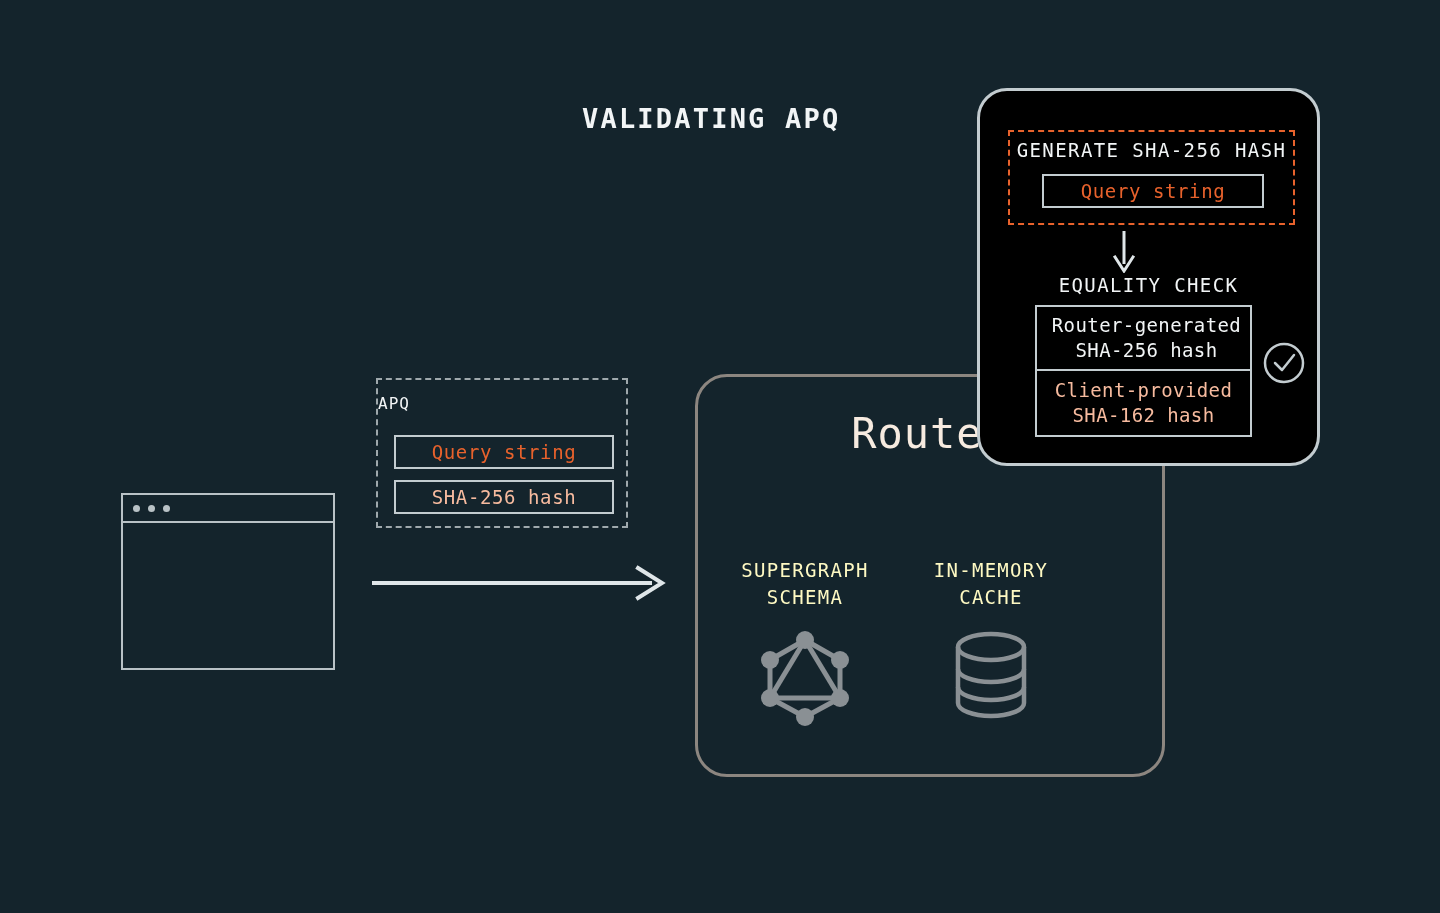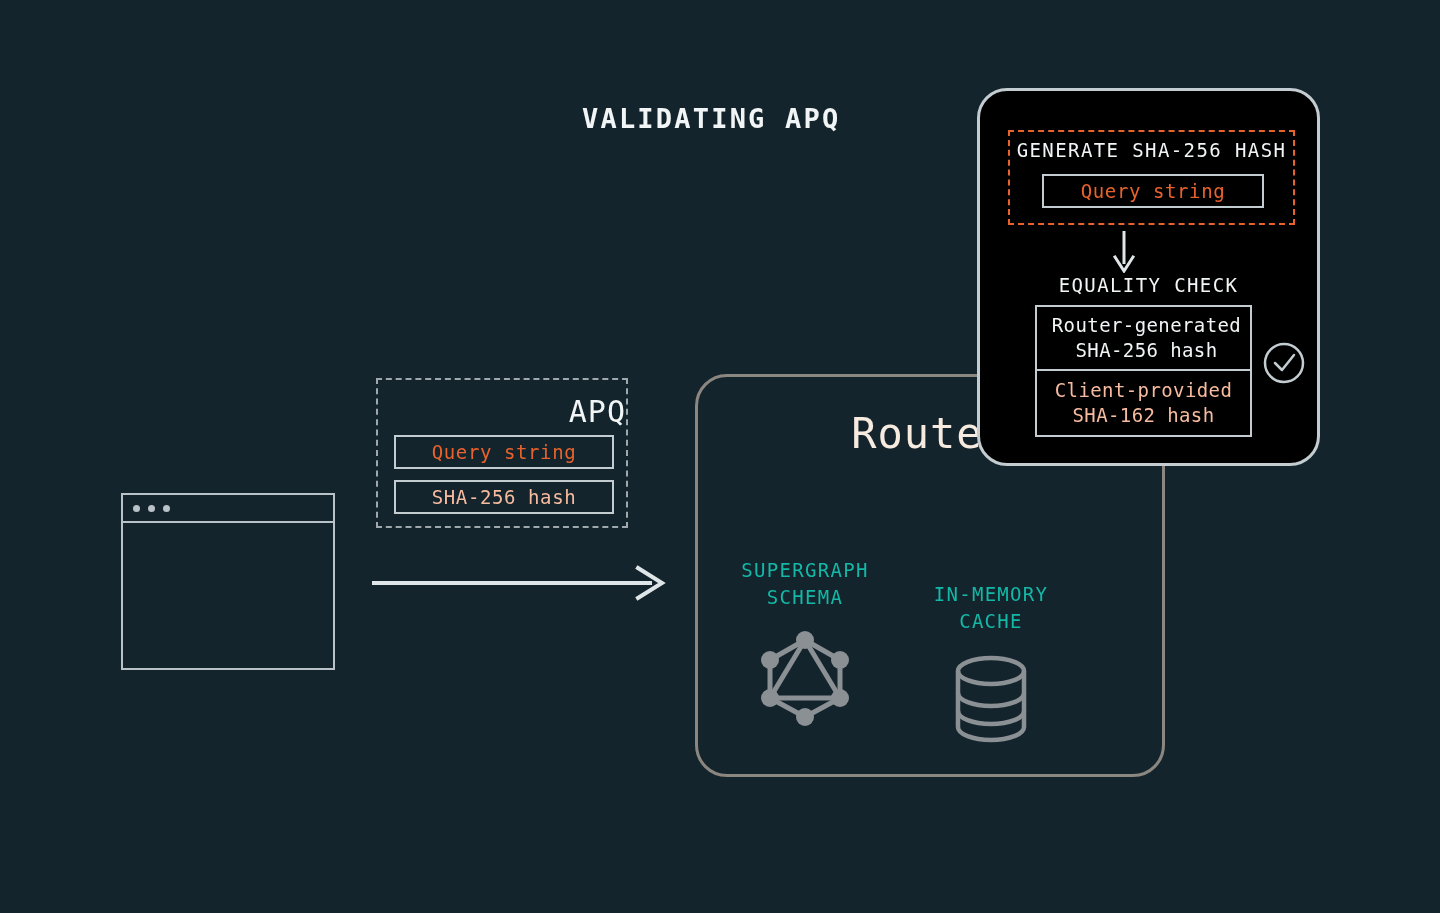--- a/index.html
+++ b/index.html
@@ -73,22 +73,22 @@
     top: 378px;
     width: 252px;
     height: 150px;
     border: 2px dashed #9fa9ad;
     box-sizing: border-box;
   }
   #apq-title {
     position: absolute;
     left: 0; top: 14px;
     width: 100%;
-    text-align: right;
-    font-size: 30px;
+    text-align: left;
+    font-size: 16px;
     color: #f2f5f6;
     letter-spacing: 1px;
   }
   .apq-field {
     position: absolute;
     left: 16px;
     width: 220px;
     height: 34px;
     border: 2px solid #c3ccd0;
     box-sizing: border-box;
@@ -123,24 +123,24 @@
     letter-spacing: 1px;
     font-weight: 500;
   }
   .router-col {
     position: absolute;
     top: 180px;
     width: 170px;
     text-align: center;
   }
   #router-col-schema { left: 22px; }
-  #router-col-cache  { left: 208px; margin-top: 24px; }
+  #router-col-cache  { left: 208px; }
   .router-col-label {
     font-size: 19px;
-    color: #14b8a6;
+    color: #fef9c3;
     letter-spacing: 1.3px;
     line-height: 27px;
     white-space: pre-line;
   }
   .router-col-icon {
     margin-top: 18px;
     display: flex;
     justify-content: center;
   }
 

